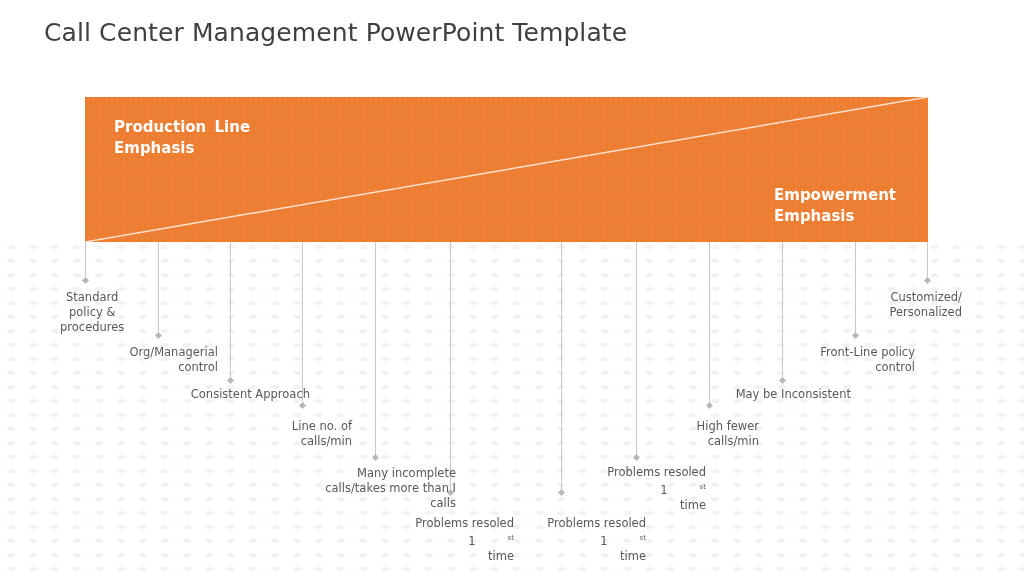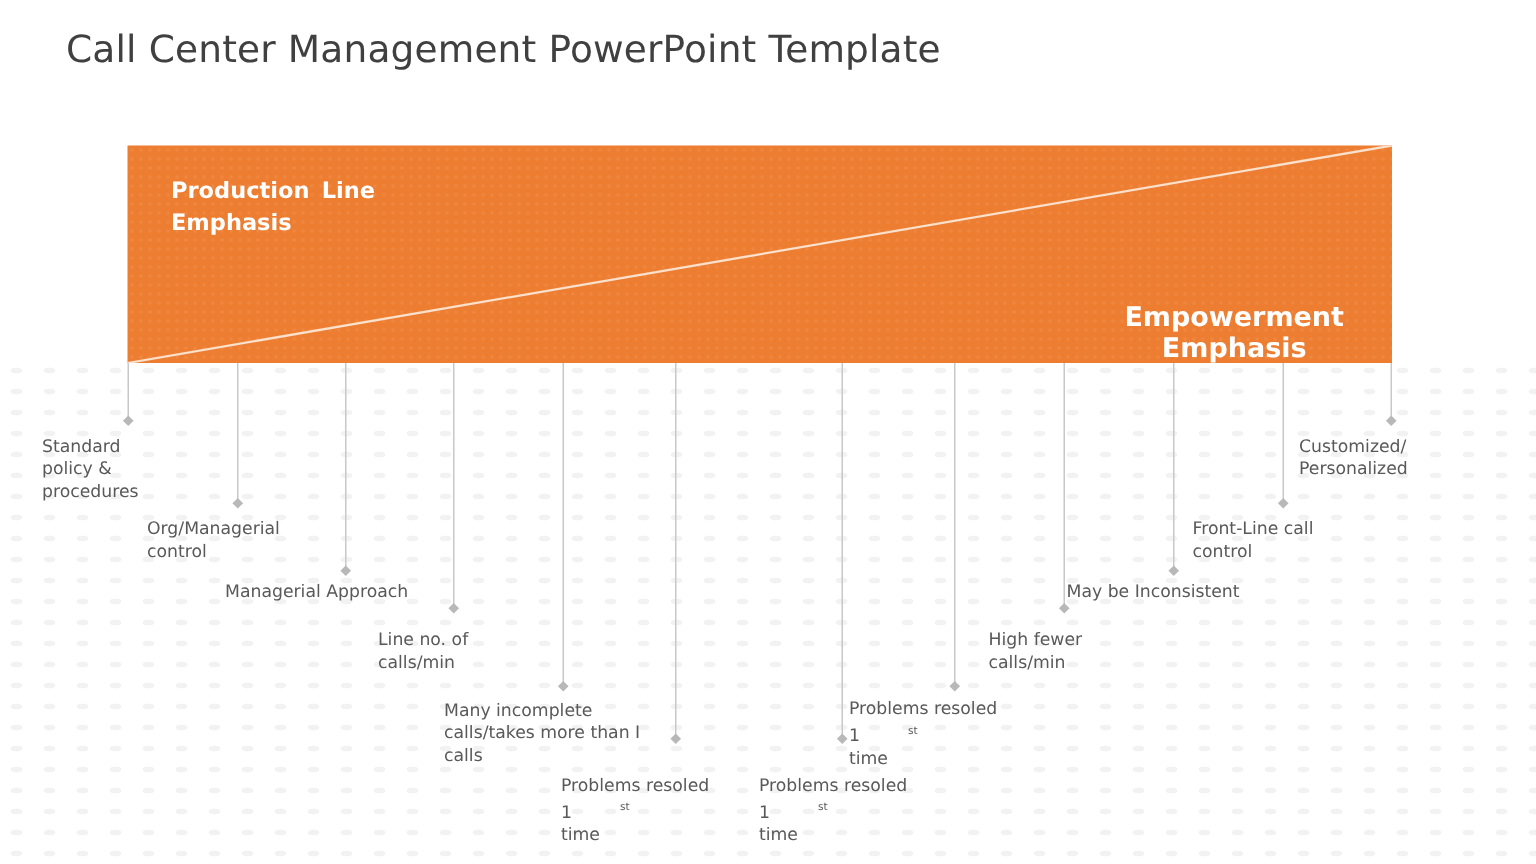--- a/index.html
+++ b/index.html
@@ -5,24 +5,24 @@
   html, body { margin:0; padding:0; }
   body { width:1024px; height:576px; position:relative; overflow:hidden; background:#ffffff; font-family:"DejaVu Sans", sans-serif; }
   .bgdots { position:absolute; left:0; top:240px; width:1024px; height:336px;
     background-image: radial-gradient(ellipse 6px 3px at center, #ececec 60%, transparent 70%);
     background-size: 22px 14px; opacity:0.7; }
   .title { position:absolute; left:44px; top:18px; font-size:25px; color:#404040; letter-spacing:0.1px; }
   .banner { position:absolute; left:85px; top:97px; width:843px; height:145px; background:#ed7d31;
     background-image: radial-gradient(circle, rgba(255,255,255,0.08) 1px, transparent 1.2px); background-size:6px 6px; }
   .banner svg { position:absolute; left:0; top:0; }
   .lbl-left { position:absolute; left:29px; top:20px; color:#fff; font-weight:bold; font-size:15px; line-height:21px; word-spacing:3px; }
-  .lbl-right { position:absolute; right:32px; top:88px; color:#fff; font-weight:bold; font-size:18px; line-height:21px; text-align:center;margin-top:16px; }
+  .lbl-right { position:absolute; right:32px; top:88px; color:#fff; font-weight:bold; font-size:15px; line-height:21px; text-align:left; }
   .conn { position:absolute; width:1px; background:#c8c8c8; top:242px; }
   .dot { position:absolute; width:5px; height:5px; background:#b8b8b8; transform:rotate(45deg); }
-  .item { position:absolute; font-size:11.5px; line-height:15px; color:#595959; text-align:left; }
+  .item { position:absolute; font-size:11.5px; line-height:15px; color:#595959; text-align:right; }
   sup { font-size:7px; vertical-align:5px;margin-left:32px; }
 </style>
 </head>
 <body>
 
 <div class="bgdots"></div>
 
 <div class="title">Call Center Management PowerPoint Template</div>
 
 <div class="banner">
@@ -57,31 +57,31 @@
 <div class="dot" style="left:634px;top:455px"></div>
 <div class="conn" style="left:709px;height:163px"></div>
 <div class="dot" style="left:707px;top:403px"></div>
 <div class="conn" style="left:782px;height:138px"></div>
 <div class="dot" style="left:780px;top:378px"></div>
 <div class="conn" style="left:855px;height:93px"></div>
 <div class="dot" style="left:853px;top:333px"></div>
 <div class="conn" style="left:927px;height:38px"></div>
 <div class="dot" style="left:925px;top:278px"></div>
 
-<div class="item" style="left:28px;top:290px;text-align:left">
+<div class="item" style="left:60px;top:290px;text-align:center">
   <div>Standard</div>
   <div>policy &amp;</div>
   <div>procedures</div>
 </div>
 <div class="item" style="left:98px;top:345px;width:120px">
   <div>Org/Managerial</div>
   <div>control</div>
 </div>
 <div class="item" style="left:150px;top:387px;width:160px">
-  <div>Managerial Approach</div>
+  <div>Consistent Approach</div>
 </div>
 <div class="item" style="left:252px;top:419px;width:100px">
   <div>Line  no. of</div>
   <div>calls/min</div>
 </div>
 <div class="item" style="left:296px;top:466px;width:160px">
   <div>Many incomplete</div>
   <div>calls/takes more than I</div>
   <div>calls</div>
 </div>
@@ -98,19 +98,19 @@
   <div>time</div>
 </div>
 <div class="item" style="left:659px;top:419px;width:100px">
   <div>High fewer</div>
   <div>calls/min</div>
 </div>
 <div class="item" style="left:711px;top:387px;width:140px">
   <div>May be Inconsistent</div>
 </div>
 <div class="item" style="left:795px;top:345px;width:120px">
-  <div>Front-Line call</div>
+  <div>Front-Line policy</div>
   <div>control</div>
 </div>
 <div class="item" style="left:866px;top:290px;width:96px">
   <div>Customized/</div>
   <div>Personalized</div>
 </div>
 
 </body></html>

